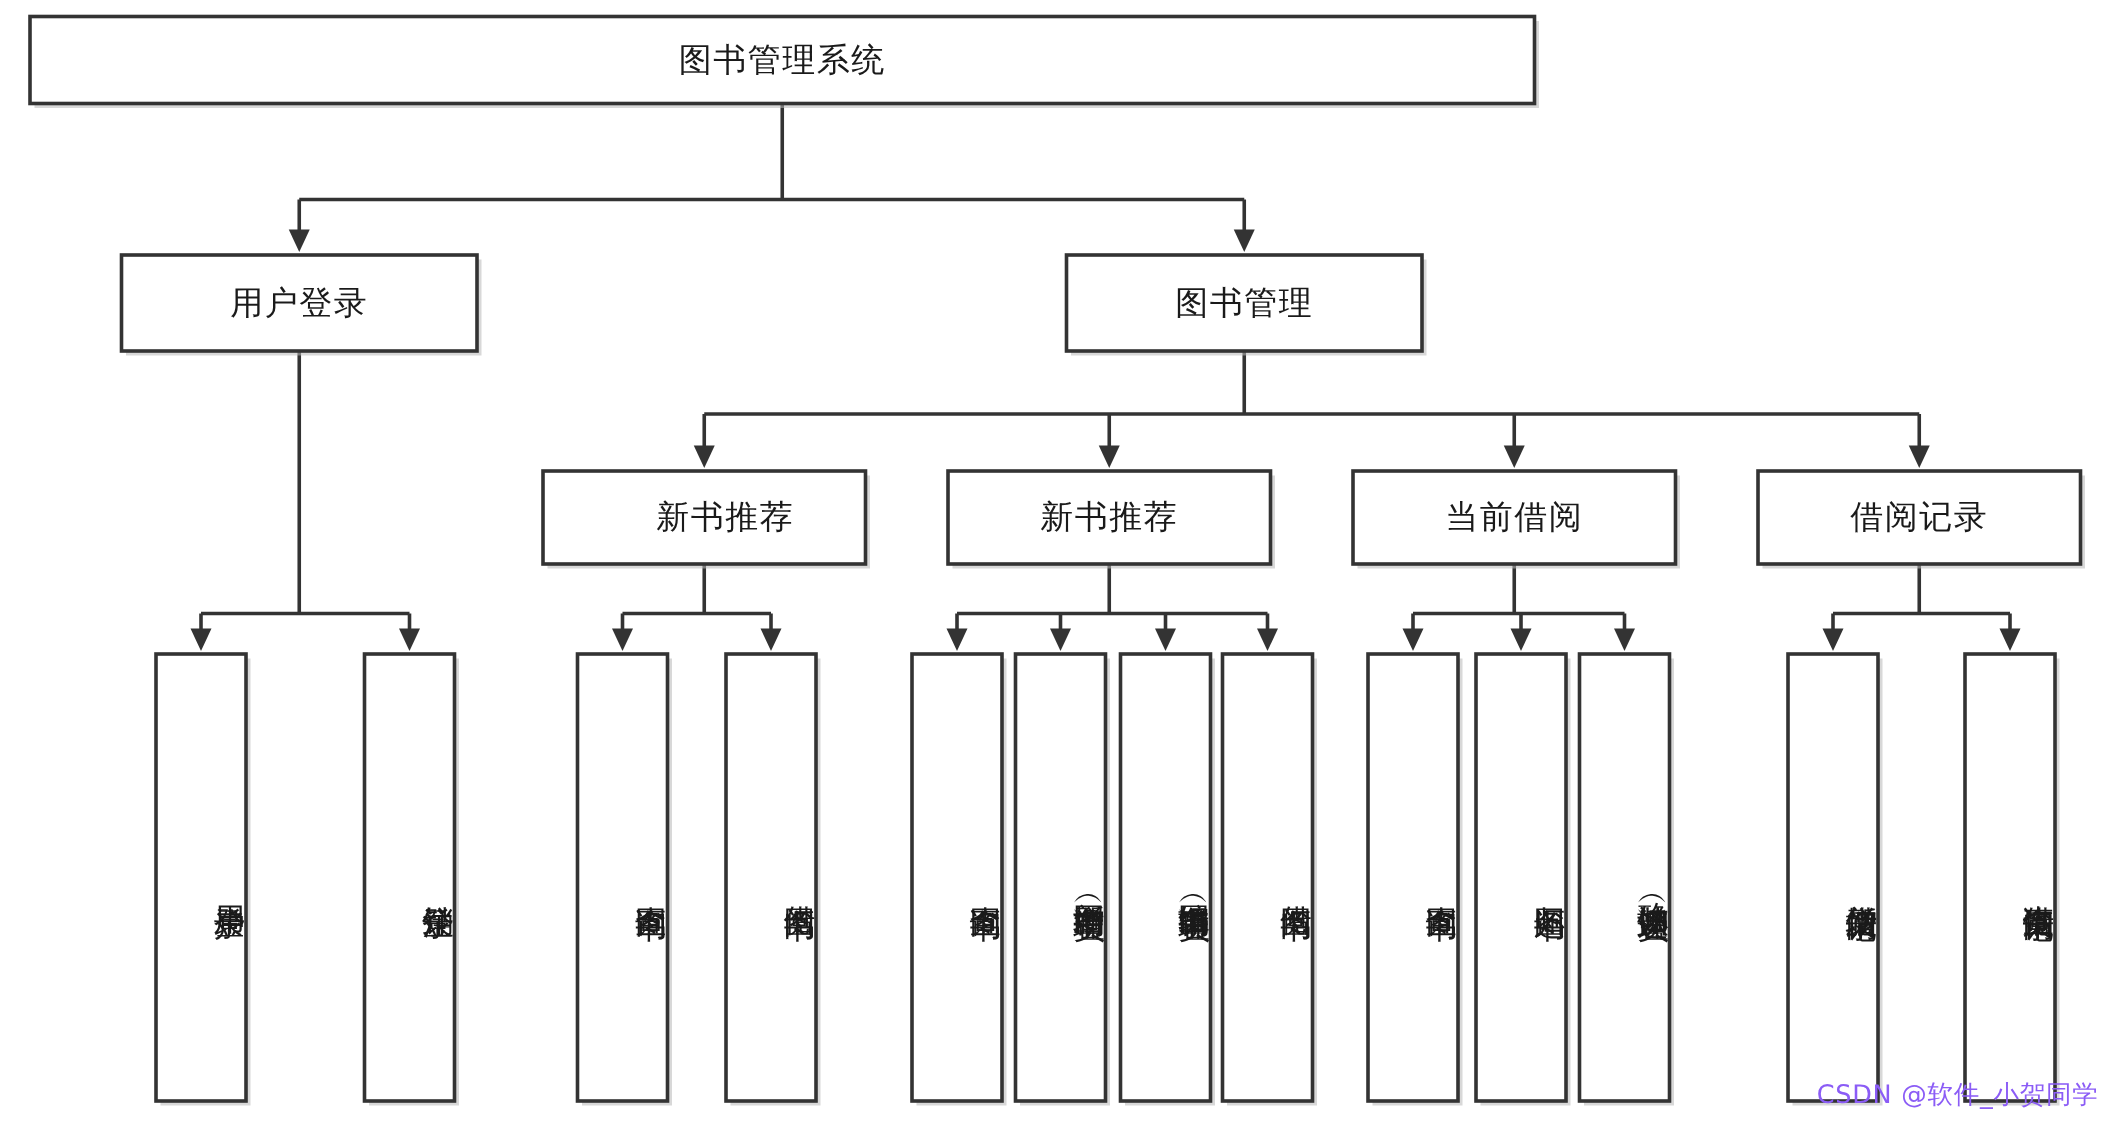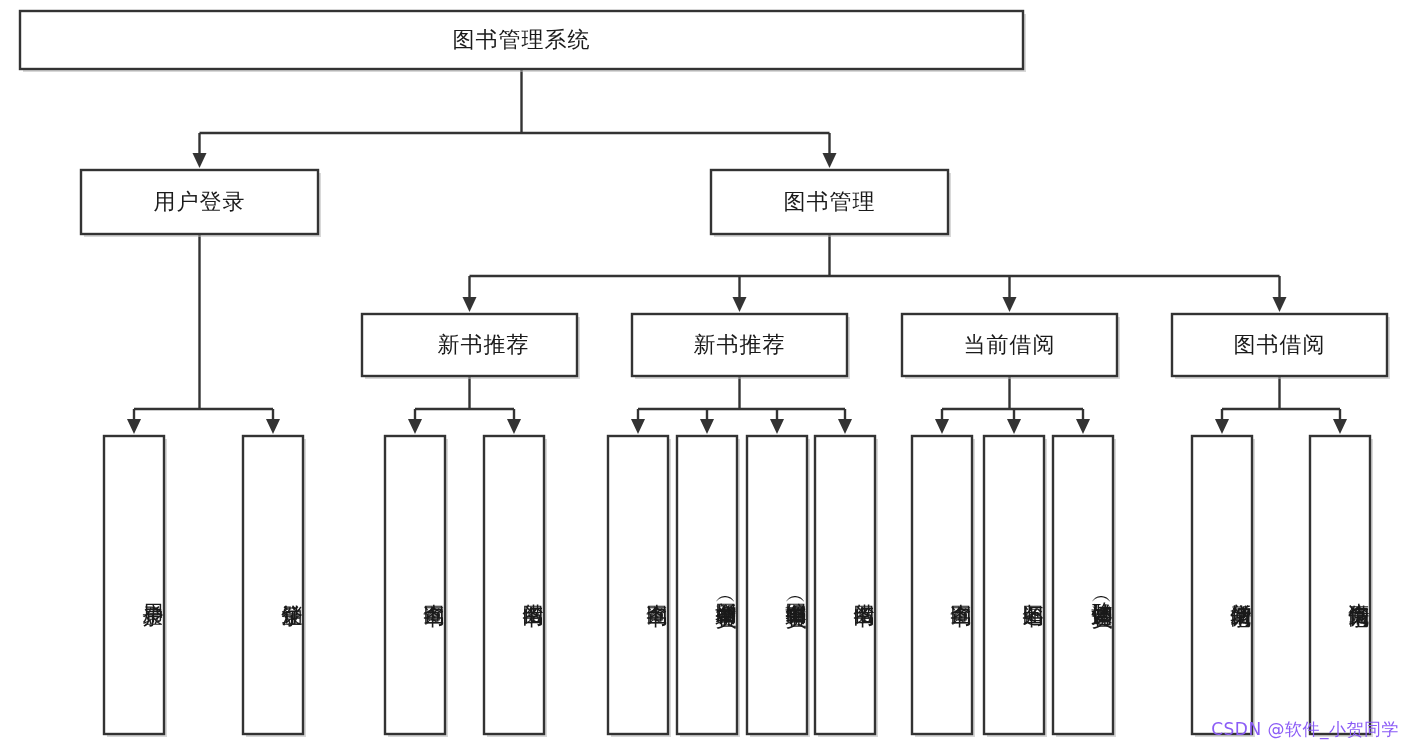--- a/index.html
+++ b/index.html
@@ -185,21 +185,21 @@
       </g>
   </svg>
 
   <div id="labels-layer">
       <div class="hlabel-wrap" style="left: 20px; top: 11px; width: 1003px; height: 58px;">图书管理系统</div>
       <div class="hlabel-wrap" style="left: 81px; top: 170px; width: 237px; height: 64px;">用户登录</div>
       <div class="hlabel-wrap" style="left: 711px; top: 170px; width: 237px; height: 64px;">图书管理</div>
       <div class="hlabel-wrap" style="left: 362px; top: 314px; width: 215px; height: 62px; margin-left: 14px;">新书推荐</div>
       <div class="hlabel-wrap" style="left: 632px; top: 314px; width: 215px; height: 62px;">新书推荐</div>
       <div class="hlabel-wrap" style="left: 902px; top: 314px; width: 215px; height: 62px;">当前借阅</div>
-      <div class="hlabel-wrap" style="left: 1172px; top: 314px; width: 215px; height: 62px;">图书借阅</div>
+      <div class="hlabel-wrap" style="left: 1172px; top: 314px; width: 215px; height: 62px;">借阅记录</div>
       <div class="vlabel-wrap" style="left: 104px; top: 450px; width: 60px; height: 278px;">用户登录</div>
       <div class="vlabel-wrap" style="left: 243px; top: 450px; width: 60px; height: 278px;">注销登录</div>
       <div class="vlabel-wrap" style="left: 385px; top: 450px; width: 60px; height: 278px;">查询图书</div>
       <div class="vlabel-wrap" style="left: 484px; top: 450px; width: 60px; height: 278px;">借阅图书</div>
       <div class="vlabel-wrap" style="left: 608px; top: 450px; width: 60px; height: 278px;">查询图书</div>
       <div class="vlabel-wrap" style="left: 677px; top: 450px; width: 60px; height: 278px;">新增图书（管理员）</div>
       <div class="vlabel-wrap" style="left: 747px; top: 450px; width: 60px; height: 278px;">编辑图书（管理员）</div>
       <div class="vlabel-wrap" style="left: 815px; top: 450px; width: 60px; height: 278px;">借阅图书</div>
       <div class="vlabel-wrap" style="left: 912px; top: 450px; width: 60px; height: 278px;">查询图书</div>
       <div class="vlabel-wrap" style="left: 984px; top: 450px; width: 60px; height: 278px;">归还图书</div>

